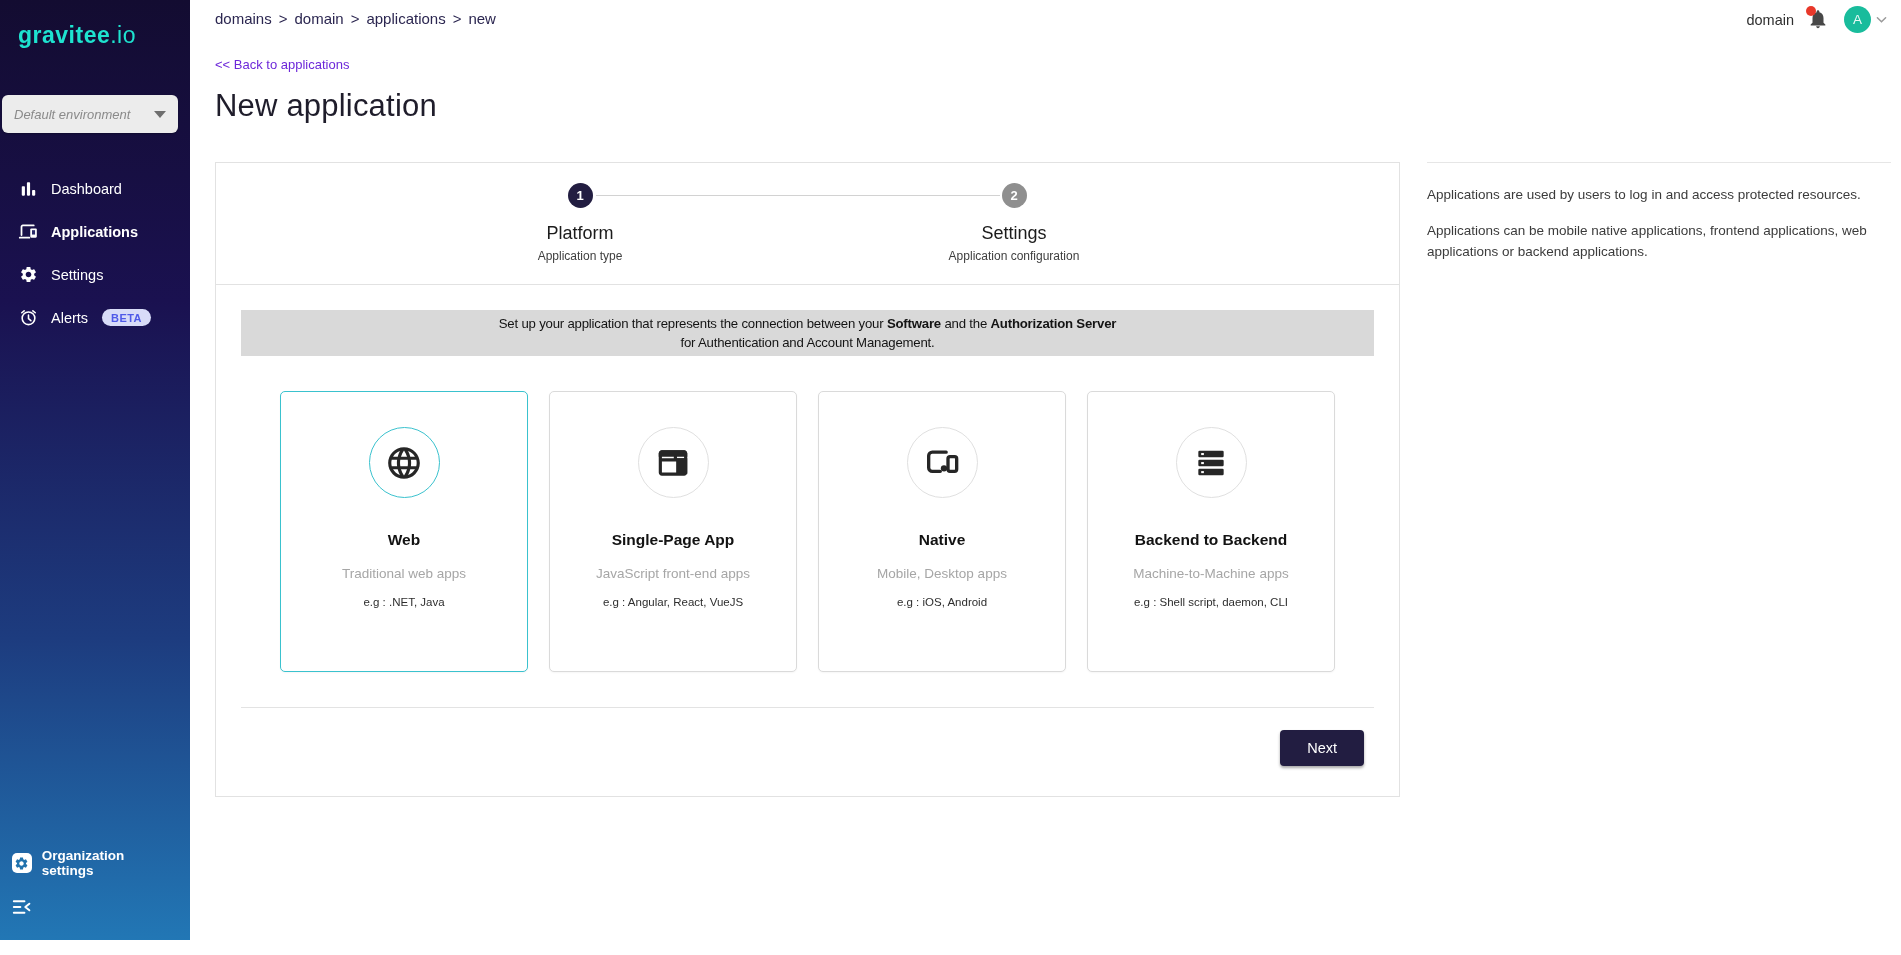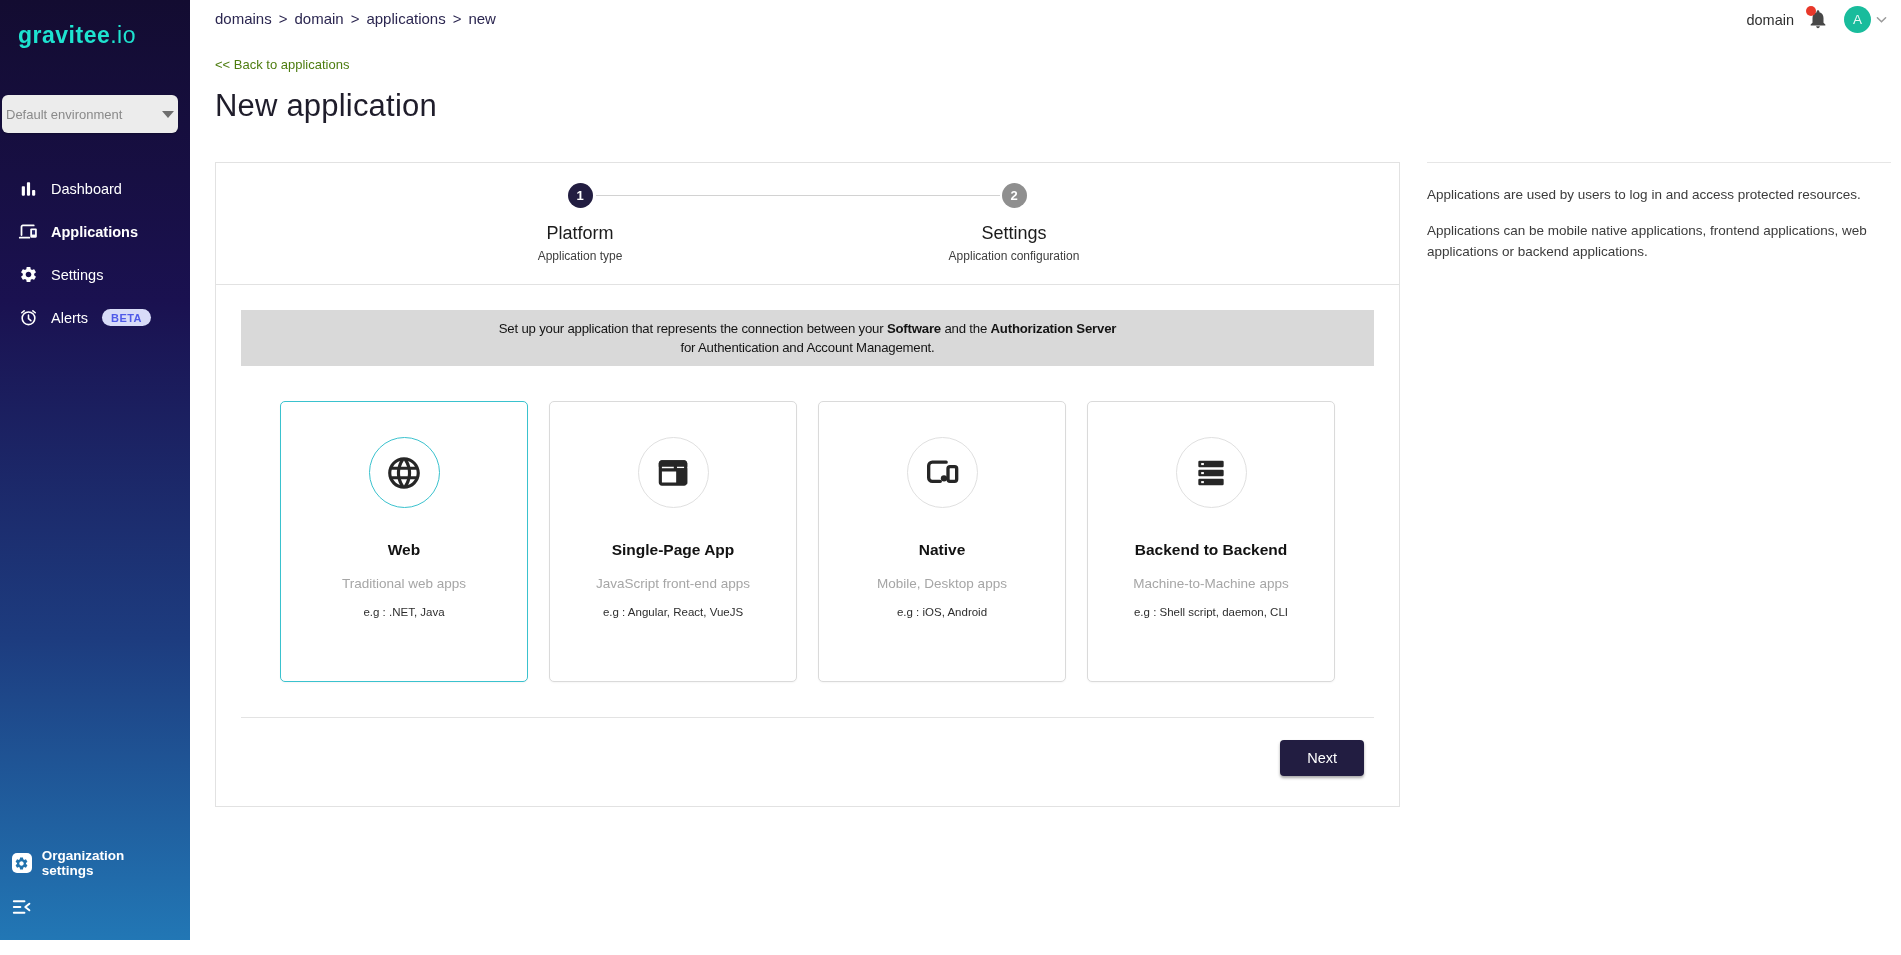--- a/index.html
+++ b/index.html
@@ -9,22 +9,22 @@
   
   .sidebar {
     width:190px; min-width:190px; height:940px; position:relative;
     background:linear-gradient(180deg,#130c31 0%,#1a1150 32%,#1d3c7f 68%,#2277b5 100%);
     display:flex; flex-direction:column; color:#fff;
   }
   .logo { padding:22px 18px 10px; font-size:23px; letter-spacing:.5px; color:#1ee3cf; font-weight:600; cursor:pointer; }
   .logo .io { font-weight:400; }
   .env-select {
     margin:36px 12px 0 2px; background:#ececec; border-radius:6px; height:38px;
-    display:flex; align-items:center; justify-content:space-between; padding:0 4px;
-    color:#8a8a8a; font-size:13px; cursor:pointer; box-shadow:0 1px 2px rgba(0,0,0,.25);
+    display:flex; align-items:center; justify-content:space-between; padding:0 12px;
+    color:#8a8a8a; font-size:13px; cursor:pointer; box-shadow:0 1px 2px rgba(0,0,0,.25);font-style:italic;
   }
   .env-caret { width:0; height:0; border-left:6px solid transparent; border-right:6px solid transparent; border-top:7px solid #6e6e6e; }
   .nav { margin-top:34px; }
   .nav-item { display:flex; align-items:center; gap:12px; padding:11px 18px; font-size:14.5px; cursor:pointer; }
   .nav-item.active { font-weight:700; }
   .nav-icon { width:21px; height:21px; display:inline-flex; align-items:center; justify-content:center; flex:none; }
   .beta-badge {
     background:#d8dcf8; color:#4f5ae8; font-size:11px; font-weight:700;
     padding:2.5px 9px; border-radius:10px; letter-spacing:.4px; margin-left:2px;
   }
@@ -40,41 +40,41 @@
   .crumb { cursor:pointer; }
   .crumb-sep { margin:0 7px; color:#2b2650; }
   .top-right { position:absolute; right:14px; top:6px; display:flex; align-items:center; gap:13px; }
   .domain-label { font-size:14.5px; color:#2f2f2f; }
   .bell-wrap { position:relative; width:24px; height:24px; cursor:pointer; }
   .notif-dot { position:absolute; left:-1px; top:-2px; width:10px; height:10px; background:#e8382a; border-radius:50%; }
   .user-menu { display:flex; align-items:center; gap:5px; cursor:pointer; }
   .avatar { width:27px; height:27px; border-radius:50%; background:#19bc9c; color:rgba(255,255,255,.9);
     display:flex; align-items:center; justify-content:center; font-size:13.5px; }
 
-  .back-link { display:inline-block; margin-top:30px; font-size:13px; color:#4d7c0f; cursor:pointer; text-decoration:none; }
+  .back-link { display:inline-block; margin-top:30px; font-size:13px; color:#6d28d9; cursor:pointer; text-decoration:none; }
   .page-title { margin-top:15px; font-size:31px; font-weight:500; color:#1f1d2b; letter-spacing:.2px; }
 
   .content-row { display:flex; margin-top:38px; }
 
   
   .wizard-card { width:1185px; min-width:1185px; background:#fff; border:1px solid #e2e2e2; }
   .stepper { position:relative; height:122px; border-bottom:1px solid #e2e2e2; }
   .step { position:absolute; top:20px; width:240px; transform:translateX(-50%); text-align:center; z-index:2; }
   .step-1 { left:364px; }
   .step-2 { left:798px; }
   .step-circle { width:25px; height:25px; border-radius:50%; margin:0 auto; color:#fff; font-size:13px; font-weight:700;
     display:flex; align-items:center; justify-content:center; }
   .step.active .step-circle { background:#221d41; }
   .step.inactive .step-circle { background:#8f8f8f; }
   .step-title { margin-top:15px; font-size:18px; font-weight:400; color:#1b1b1b; }
   .step-sub { margin-top:5px; font-size:12px; color:#404040; }
   .step-connector { position:absolute; top:32px; left:380px; width:404px; height:1px; background:#d2d2d2; z-index:1; }
 
   .info-banner {
-    margin:25px; height:56px; background:#d9d9d9; display:flex; flex-direction:column;
+    margin:25px; height:46px; background:#d9d9d9; display:flex; flex-direction:column;
     align-items:center; justify-content:center; font-size:13.2px; color:#141414; line-height:1.45;
     text-align:center; letter-spacing:-.2px;
   }
   .cards-row { display:flex; gap:21px; margin:35px 64px 0; }
   .app-card {
     width:284px; height:281px; border:1px solid #dadada; border-radius:5px; background:#fff;
     text-align:center; padding-top:35px; cursor:pointer; box-shadow:0 1px 2px rgba(0,0,0,.04);
   }
   .app-card.selected { border:1px solid #3ac2ce; }
   .icon-circle { width:71px; height:71px; border-radius:50%; border:1px solid #e0e0e0; margin:0 auto;

